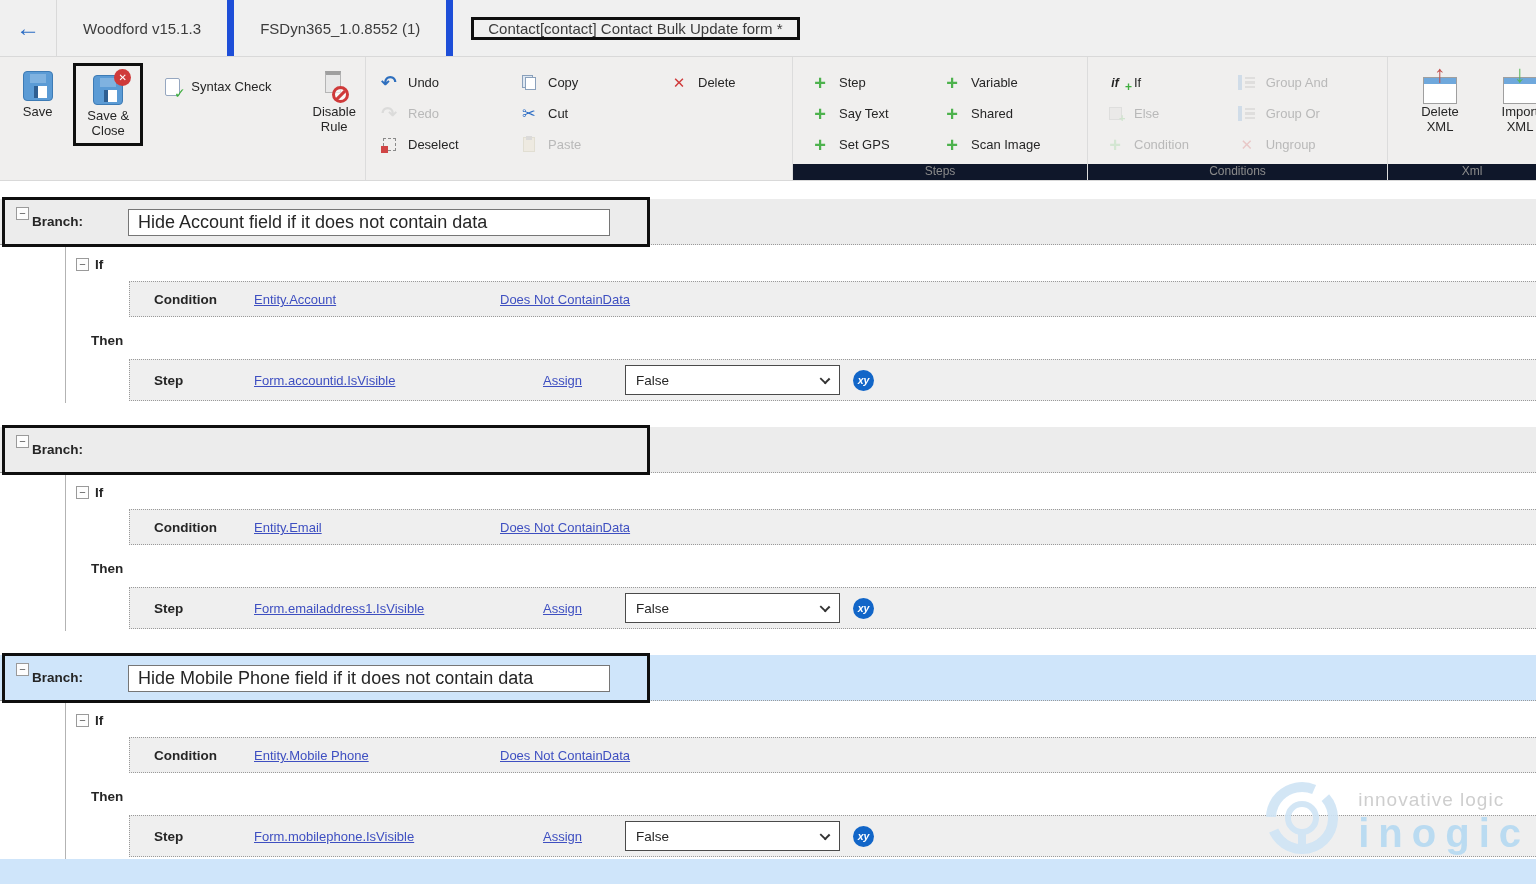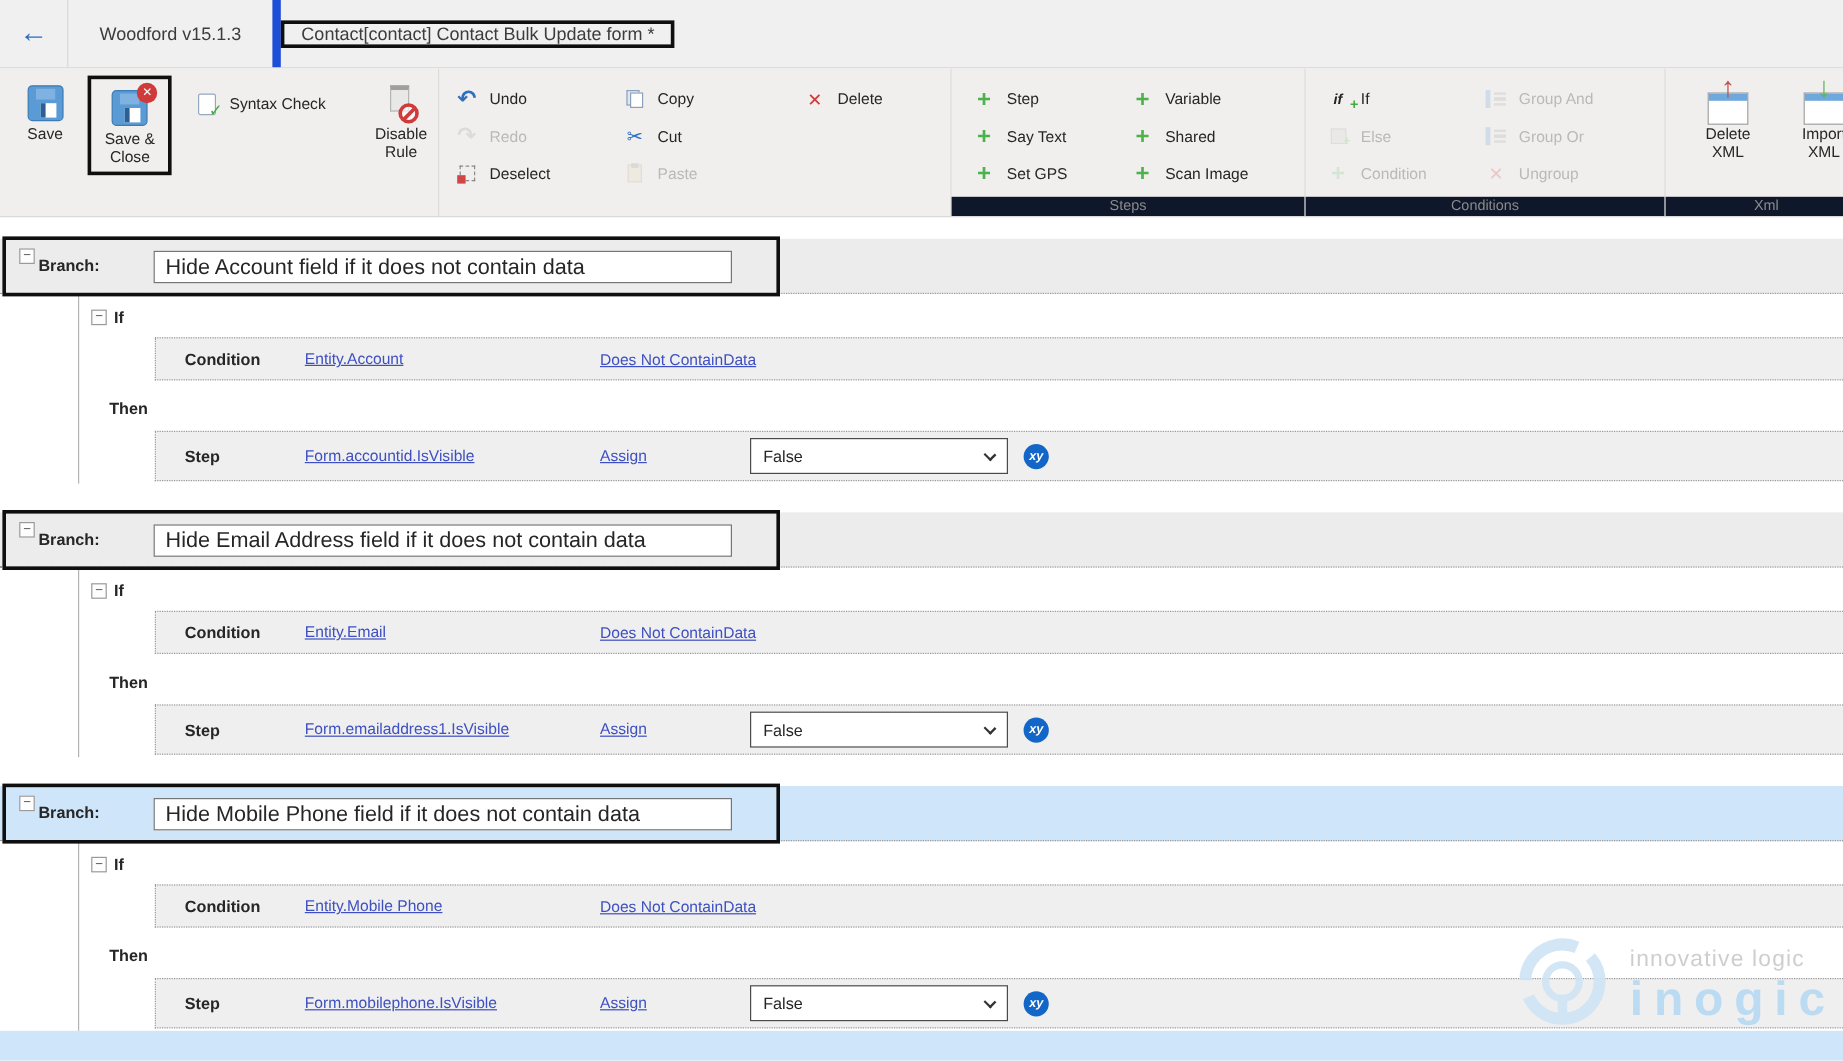--- a/index.html
+++ b/index.html
@@ -5,21 +5,21 @@
   * { box-sizing: border-box; margin: 0; padding: 0; }
   html,body { width:1536px; height:884px; overflow:hidden; }
   body { font-family: "Liberation Sans", "DejaVu Sans", sans-serif; background:#fff; color:#262626; position:relative; }
 
   
   .topbar { display:flex; height:57px; background:#f0f0f0; border-bottom:1px solid #d9d9d9; align-items:stretch; }
   .topbar .cell { display:flex; align-items:center; padding:0 26px; border-right:7px solid #1d4ed8; font-size:15px; color:#3c3c3c; white-space:nowrap; }
   .backcell { width:57px; justify-content:center; padding:0; border-right:1px solid #d9d9d9; display:flex; align-items:center; cursor:pointer; }
   .backcell .glyph { color:#2b6cc4; font-size:24px; font-weight:bold; }
   .anno-box { border:3px solid #0f0f0f; }
-  .topbar .tabbox { margin:8px 0; padding:0 14px; display:flex; align-items:center; font-size:15px; }
+  .topbar .tabbox { margin:8px 18px; padding:0 14px; display:flex; align-items:center; font-size:15px; }
   .topbar .tab-onsave { color:#3e74c4; }
 
   
   .ribbon { display:flex; height:124px; background:#f0efee; border-bottom:1px solid #d9d9d9; align-items:stretch; overflow:hidden; }
   .rgroup { display:flex; flex-direction:column; border-right:1px solid #dcdcdc; }
   .rgroup .rcontent { flex:1; display:flex; align-items:flex-start; padding:6px 8px 0 10px; }
   .glabel { height:16px; background:#0f172a; color:#8b8b8b; font-size:12px; text-align:center; line-height:15px; }
   .glabel.empty { background:transparent; }
 
   .bigbtn { width:56px; display:flex; flex-direction:column; align-items:center; text-align:center; font-size:13px; line-height:1.15; color:#262626; cursor:pointer; padding-top:4px; }
@@ -83,39 +83,40 @@
   .branch-body { background:#fff; }
   .indent { margin-left:65px; border-left:1px solid #b3b3b3; padding:8px 0 2px 0; }
   .ifrow { display:flex; align-items:center; gap:6px; height:22px; padding-left:10px; }
   .ifrow b, .thenrow b { font-size:13.5px; }
   .thenrow { margin:14px 0 10px 0; padding-left:25px; height:18px; display:flex; align-items:center; }
   .datarow { margin-left:63px; height:36px; background:#efefef; border:1px dotted #9a9a9a; border-right:none; display:flex; align-items:center; padding-left:24px; }
   .steprow { height:42px; margin-top:0; }
   .datarow .rowlabel { font-weight:bold; font-size:13.5px; width:100px; flex:0 0 auto; }
   .datarow a { color:#3e4fc1; font-size:13px; text-decoration:underline; cursor:pointer; }
   .datarow .fld { width:246px; flex:0 0 auto; }
-  .datarow .act { width:125px; flex:0 0 auto; }
+  .datarow .act { width:125px; flex:0 0 auto;text-align:center; }
   .selectbox { width:215px; height:30px; background:#fff; border:1px solid #4a4a4a; display:flex; align-items:center; padding:0 10px; font-size:13.5px; cursor:pointer; flex:0 0 auto; position:relative; }
   .selectbox .chev { position:absolute; right:10px; top:9px; width:8px; height:8px; border-right:2px solid #333; border-bottom:2px solid #333; transform:rotate(45deg) scale(1,.9); }
   .xybadge { width:21px; height:21px; border-radius:50%; background:#1266c8; color:#fff; font-size:10.5px; font-style:italic; font-weight:bold; display:flex; align-items:center; justify-content:center; margin-left:13px; cursor:pointer; }
 
   
   .watermark { position:absolute; right:6px; bottom:20px; display:flex; align-items:center; gap:16px; pointer-events:none; opacity:.9; }
   .wm-text { text-align:left; }
   .wm-line1 { color:#c9c9c9; font-size:19px; letter-spacing:1px; }
   .wm-line2 { color:#b5d9f2; font-size:40px; font-weight:bold; letter-spacing:9px; line-height:1; margin-top:2px; }
 </style>
 </head>
 <body>
 
 <div class="topbar">
   <div class="backcell">
     <span class="glyph">←</span>
   </div>
   <div class="cell">Woodford v15.1.3</div>
+  <div class="cell">FSDyn365_1.0.8552 (1)</div>
   <div class="cell" style="border-right:none; padding:0;">
     <span class="tabbox anno-box">Contact[contact] Contact Bulk Update form *</span>
   </div>
 </div>
 
 <div class="ribbon">
 
   <div class="rgroup" style="width:366px;">
     <div class="rcontent">
       <div class="bigbtn" style="margin-left:4px;">
@@ -350,21 +351,20 @@
           <span class="xybadge">xy</span>
         </div>
       </div>
     </div>
   </section>
 
   <section class="branch">
     <div class="branch-row">
       <span class="collapse">−</span>
       <span class="blabel">Branch:</span>
-      <input type="text" value="Hide Email Address field if it does not contain data" style="">
       <span class="anno"></span>
     </div>
     <div class="branch-body">
       <div class="indent">
         <div class="ifrow">
           <span class="collapse">−</span>
           <b>If</b>
         </div>
         <div class="datarow" style="margin-top:6px;">
           <span class="rowlabel">Condition</span>

